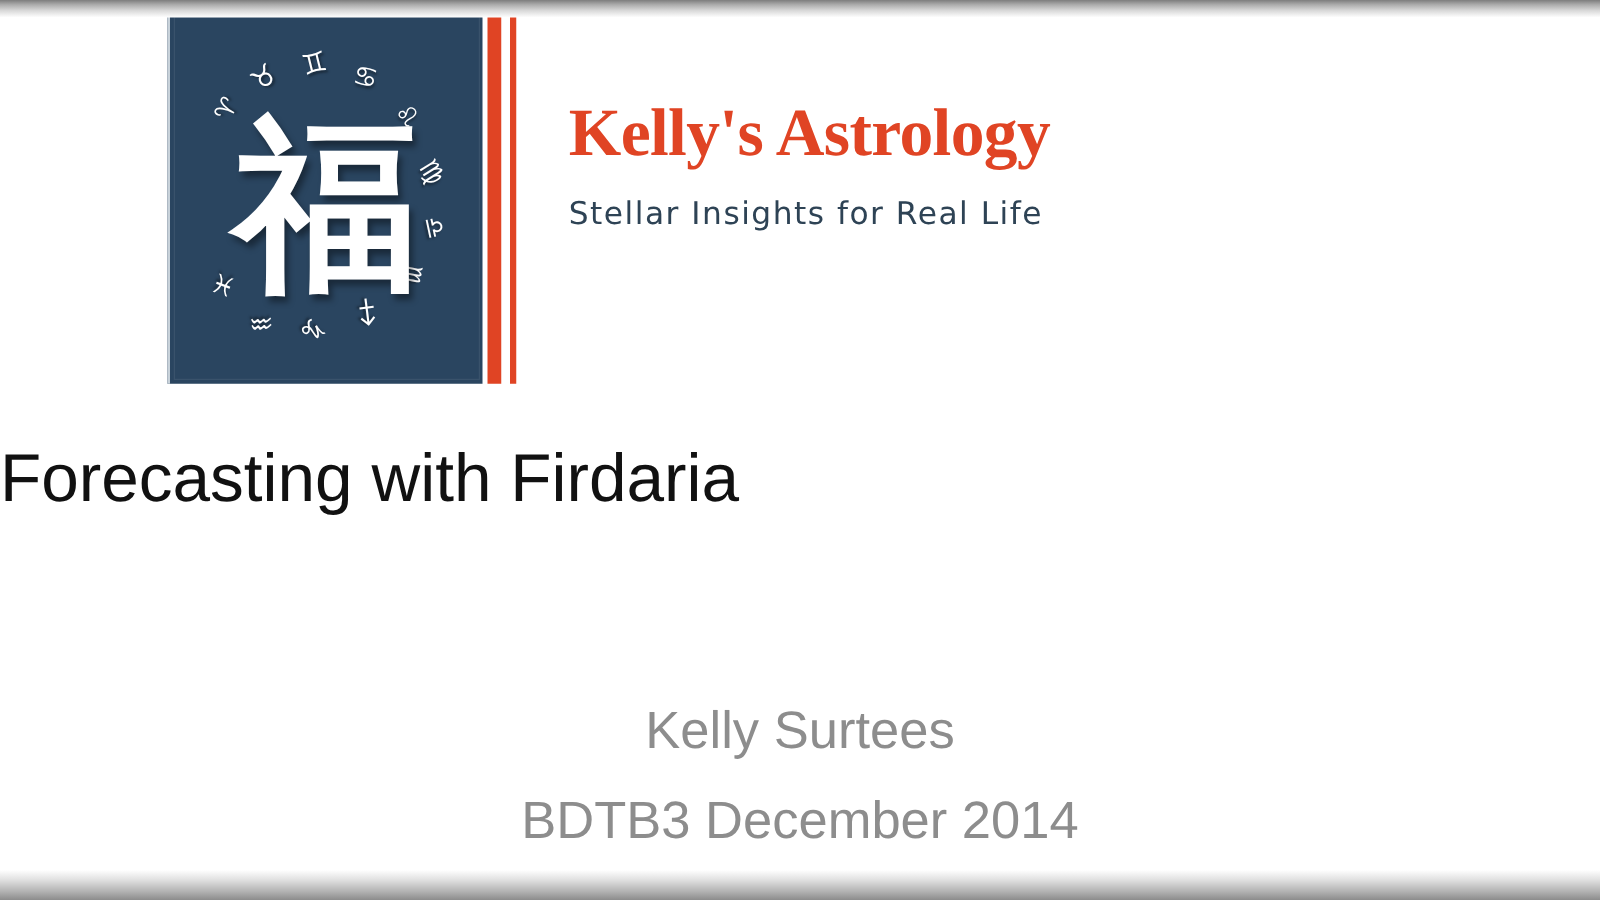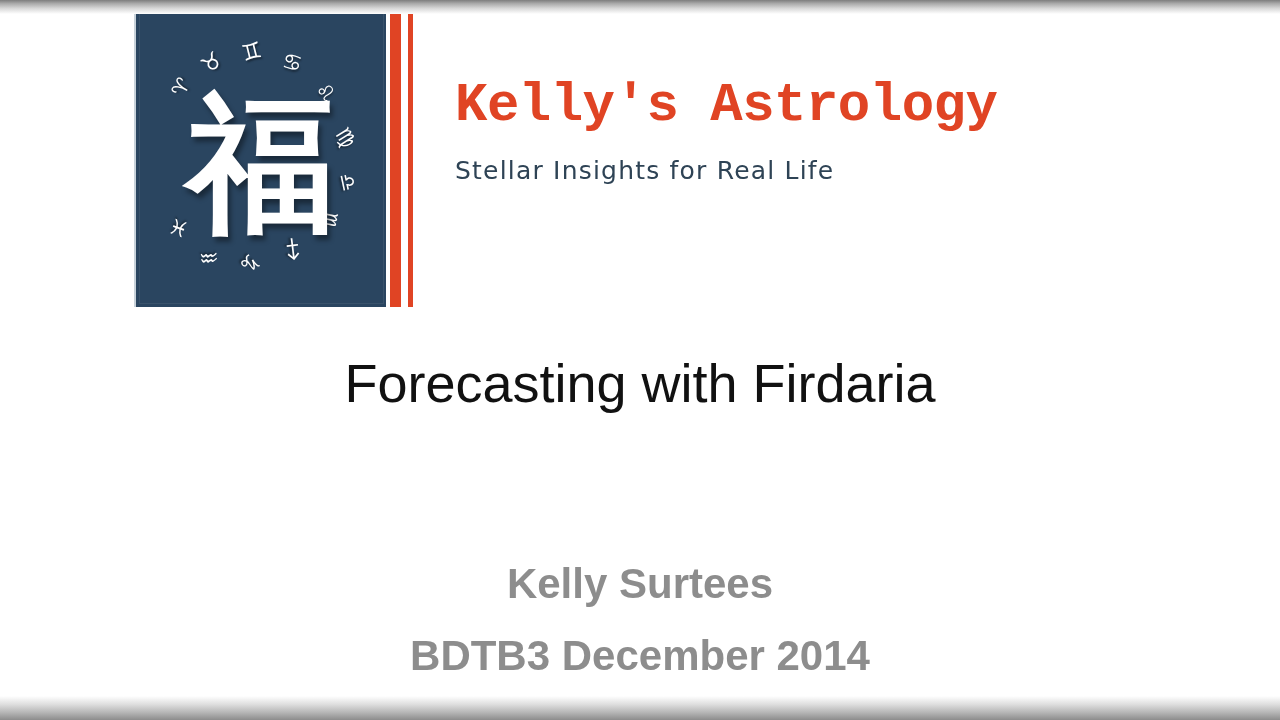--- a/index.html
+++ b/index.html
@@ -105,21 +105,21 @@
 
   
   .brand-block {
     position: absolute;
     left: 455px;
     top: 78px;
     width: 600px;
   }
   .brand-name {
     color: #e04424;
-    font-family: Liberation Mono, monospace;
+    font-family: Liberation Serif, serif;
     font-weight: bold;
     font-size: 54px;
     line-height: 1.05;
     letter-spacing: -0.5px;
     white-space: nowrap;
   }
   .brand-tagline {
     margin-top: 22px;
     color: #2e4355;
     font-family: "DejaVu Sans", sans-serif;
@@ -129,40 +129,39 @@
     letter-spacing: 1.2px;
     white-space: nowrap;
   }
 
   
   .deck-title {
     position: absolute;
     left: 0;
     top: 352px;
     width: 1280px;
-    text-align: center;
     color: #111111;
     font-family: "Liberation Sans", sans-serif;
     font-weight: normal;
     font-size: 54px;
     line-height: 1.15;
     white-space: nowrap;
   }
 
   .byline-block {
     position: absolute;
     left: 0;
     top: 563px;
     width: 1280px;
     text-align: center;
   }
   .byline {
     color: #8d8d8d;
     font-family: "Liberation Sans", sans-serif;
-    font-weight: bold;
+    font-weight: normal;
     font-size: 42px;
     line-height: 1.0;
     white-space: nowrap;
   }
   .byline + .byline { margin-top: 30px; }
 </style>
 </head>
 <body>
 
 <div id="slide">

